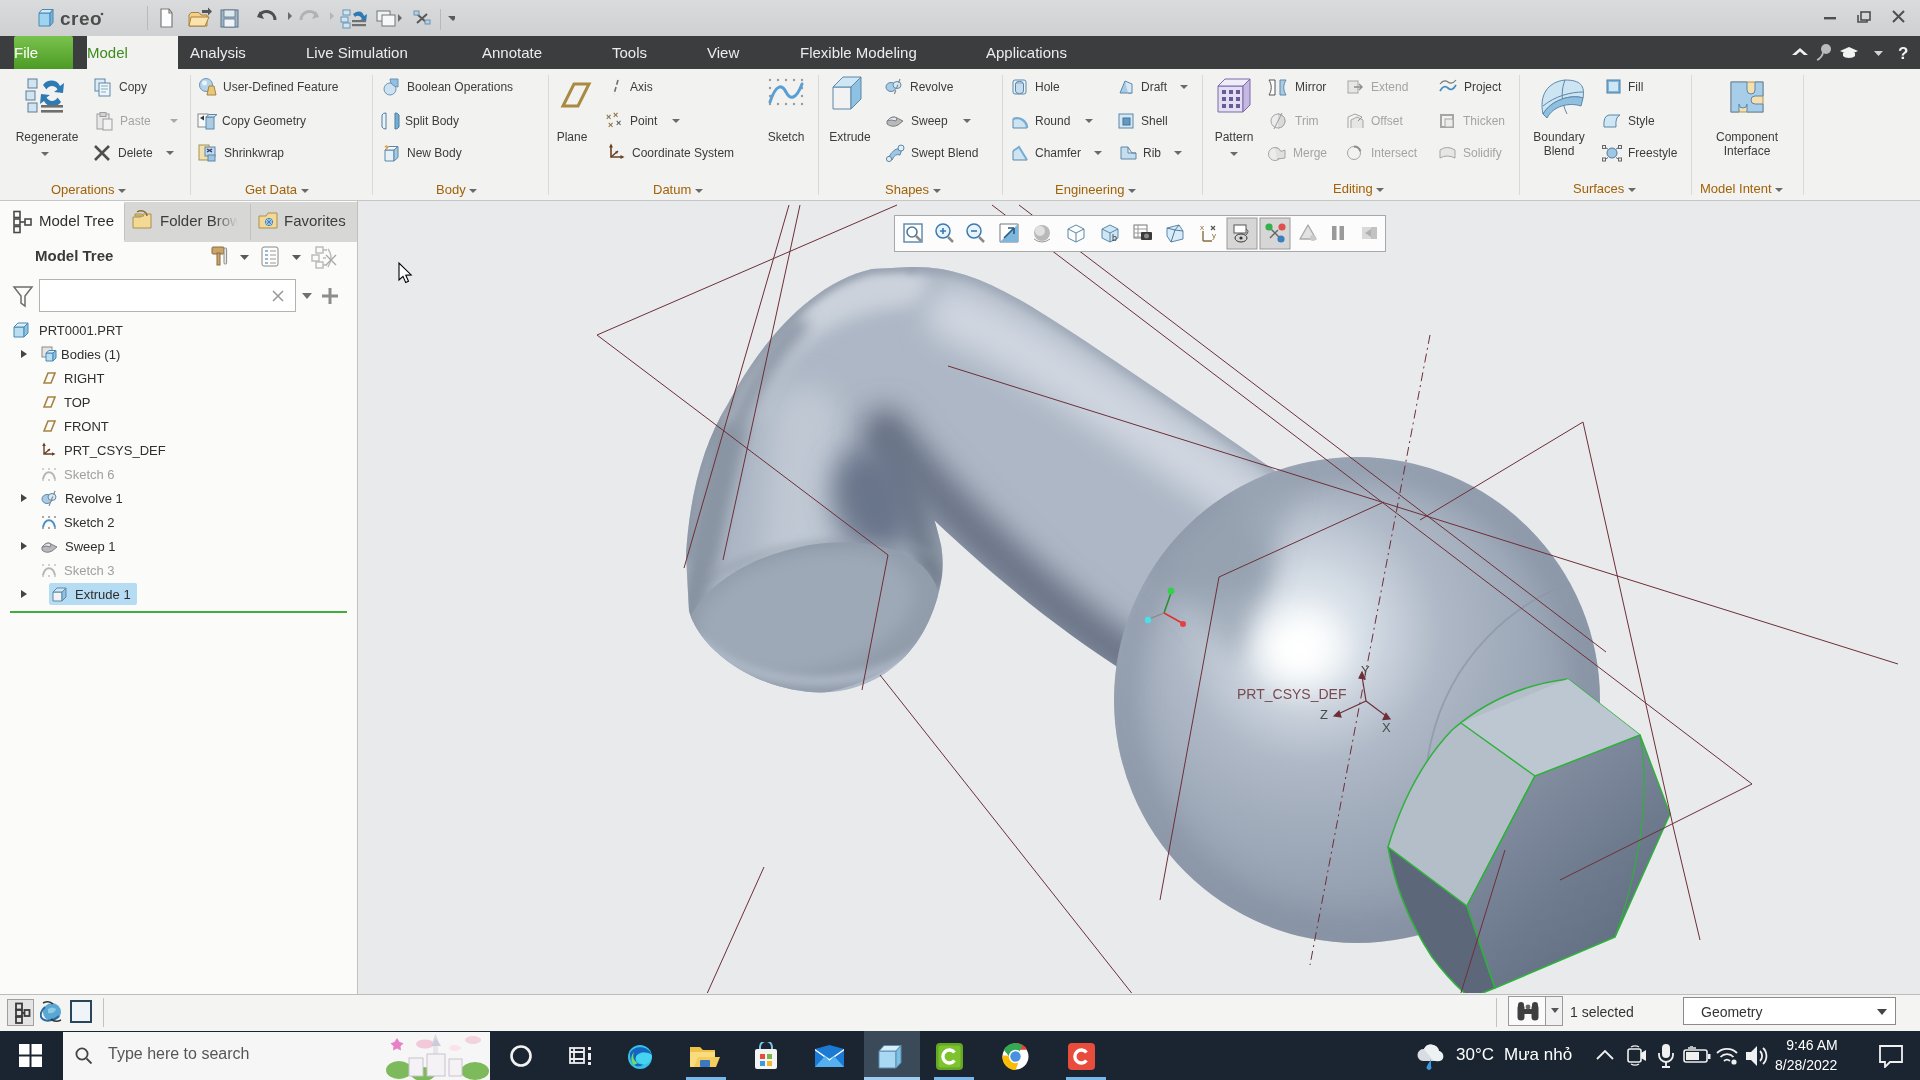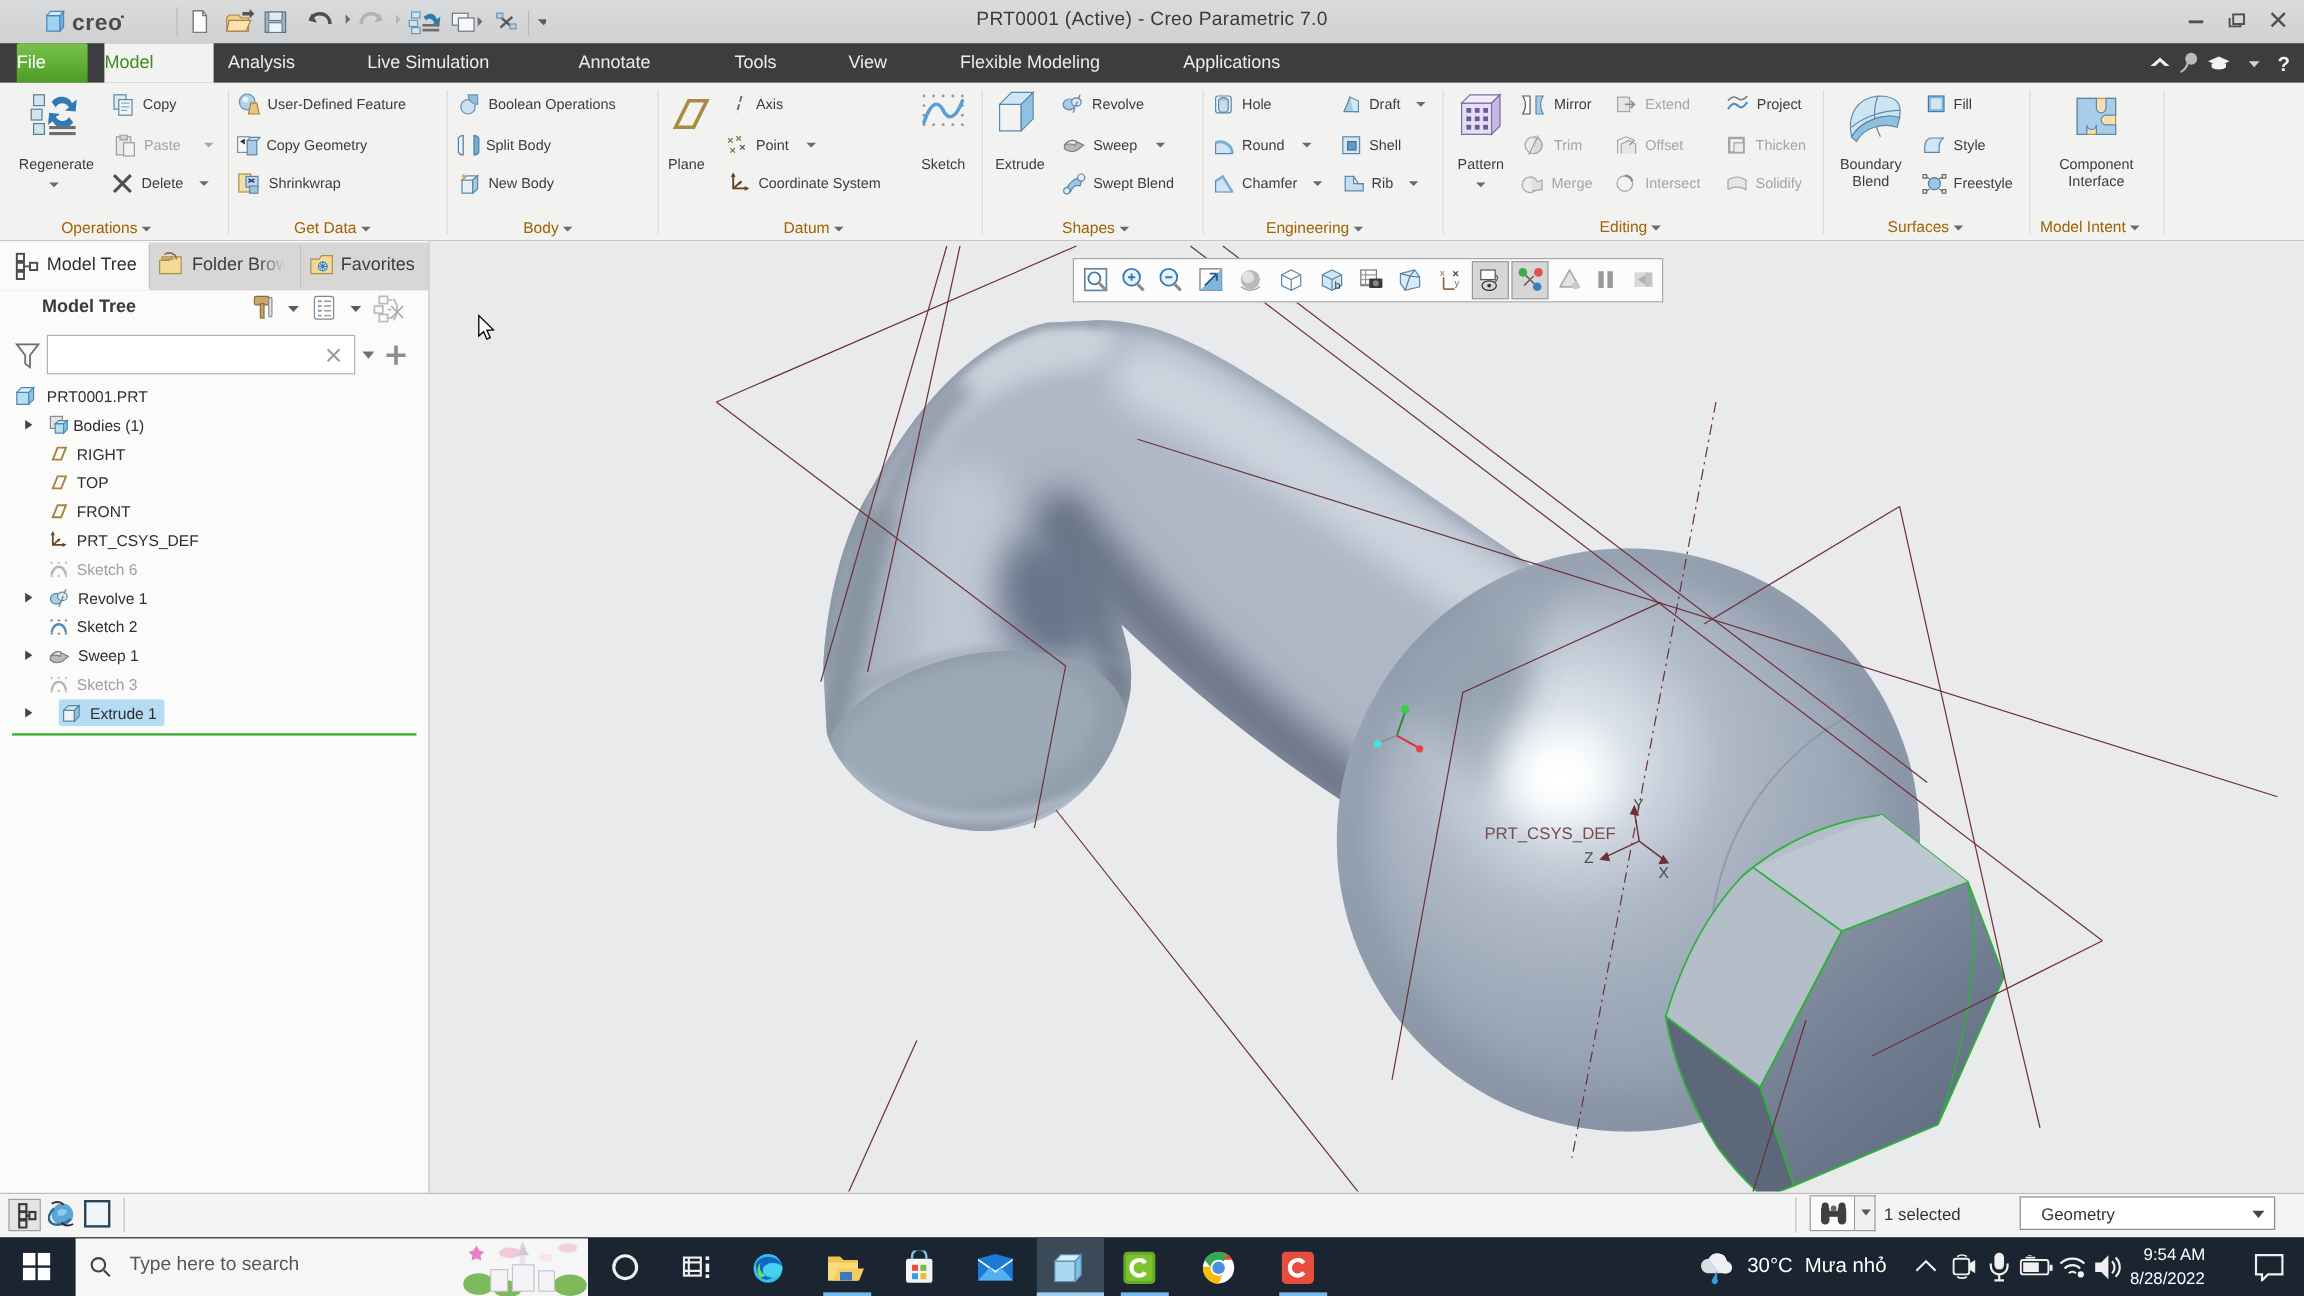--- a/index.html
+++ b/index.html
@@ -73,21 +73,20 @@
         <path d="M243 8 l4 4 l-4 4 z" fill="#6b6b6b"></path>
       </g>
   <g stroke="#585858" stroke-width="2" fill="none">
         <path d="M262 8 l10 9 M272 8 l-10 9"></path>
       </g>
       <rect x="259" y="5" width="5" height="4" fill="#b9cfdf" stroke="#6b94b5" stroke-width="1"></rect>
       <rect x="270" y="14" width="5" height="4" fill="#b9cfdf" stroke="#6b94b5" stroke-width="1"></rect>
   <rect x="285" y="3" width="1" height="21" fill="#b9b9b9"></rect>
   <path d="M293 10 l5 5 l5 -5 z" fill="#5a5a5a"></path>
  </svg>
- <div class="ab" style="left:700px;top:8px;width:520px;text-align:center;font-size:16px;letter-spacing:0.25px;color:#3a3a3a">PRT0001 (Active) - Creo Parametric 7.0</div>
  <svg class="ab" style="left:1820px;top:8px" width="95" height="20" viewBox="0 0 95 20">
   <rect x="4" y="9" width="12" height="2.4" fill="#4f4f4f"></rect>
   <g fill="none" stroke="#4f4f4f" stroke-width="1.6">
         <rect x="41" y="4" width="9" height="8"></rect>
         <path d="M38 7 v7 h9 v-2"></path>
       </g>
   <g stroke="#4f4f4f" stroke-width="2" fill="none">
         <path d="M73 3 l11 11 M84 3 l-11 11"></path>
       </g>
  </svg>
@@ -1023,18 +1022,18 @@
         <path d="M3 8 a14 14 0 0 1 20 0"></path>
         <path d="M6.5 12 a9 9 0 0 1 13 0"></path>
         <path d="M10 16 a4.5 4.5 0 0 1 6 0"></path>
       </g>
       <circle cx="20" cy="17" r="2.6" fill="#f0f0f0"></circle>
     </svg>
  <svg class="ab" style="left:1744px;top:13px" width="26" height="24" viewBox="0 0 26 24">
       <path d="M2 8 h5 l6 -6 v20 l-6 -6 h-5 z" fill="#f0f0f0"></path>
       <path d="M16 7 a7 7 0 0 1 0 10 M19 4 a11 11 0 0 1 0 16" stroke="#f0f0f0" stroke-width="1.8" fill="none"></path>
     </svg>
- <div class="ab" style="left:1779px;top:6px;width:66px;text-align:center;font-size:14px;color:#fff">9:54 AM</div>
+ <div class="ab" style="left:1779px;top:6px;width:66px;text-align:center;font-size:14px;color:#fff">9:46 AM</div>
  <div class="ab" style="left:1775px;top:26px;width:74px;text-align:left;font-size:14px;color:#fff">8/28/2022</div>
  <svg class="ab" style="left:1878px;top:13px" width="26" height="24" viewBox="0 0 26 24">
       <path d="M2 2 h22 v16 h-12 l-5 5 v-5 h-5 z" fill="none" stroke="#f0f0f0" stroke-width="1.8"></path>
     </svg>
 </div>
 
 </body></html>

